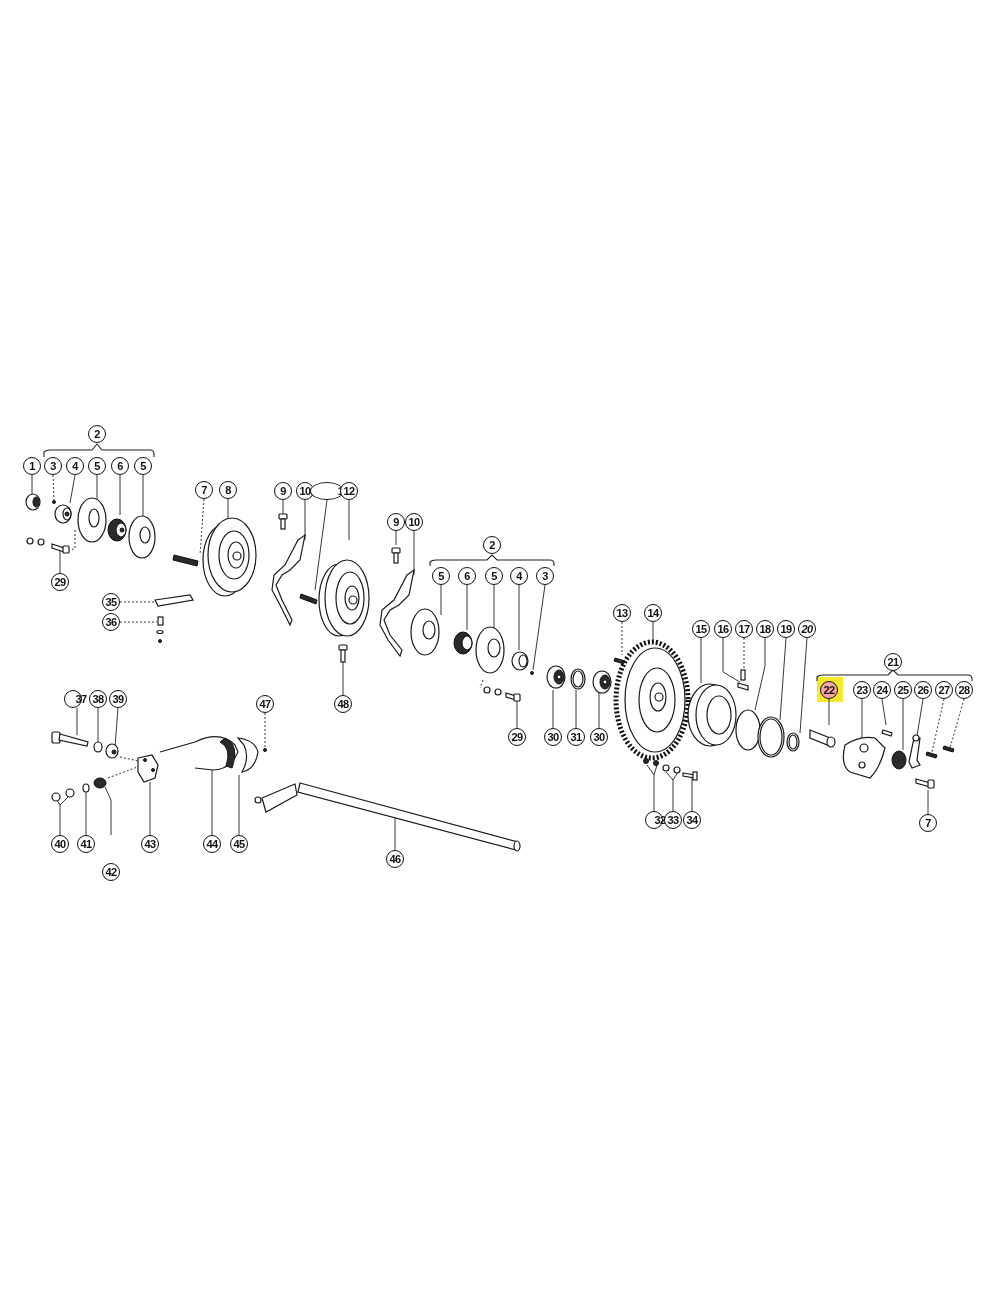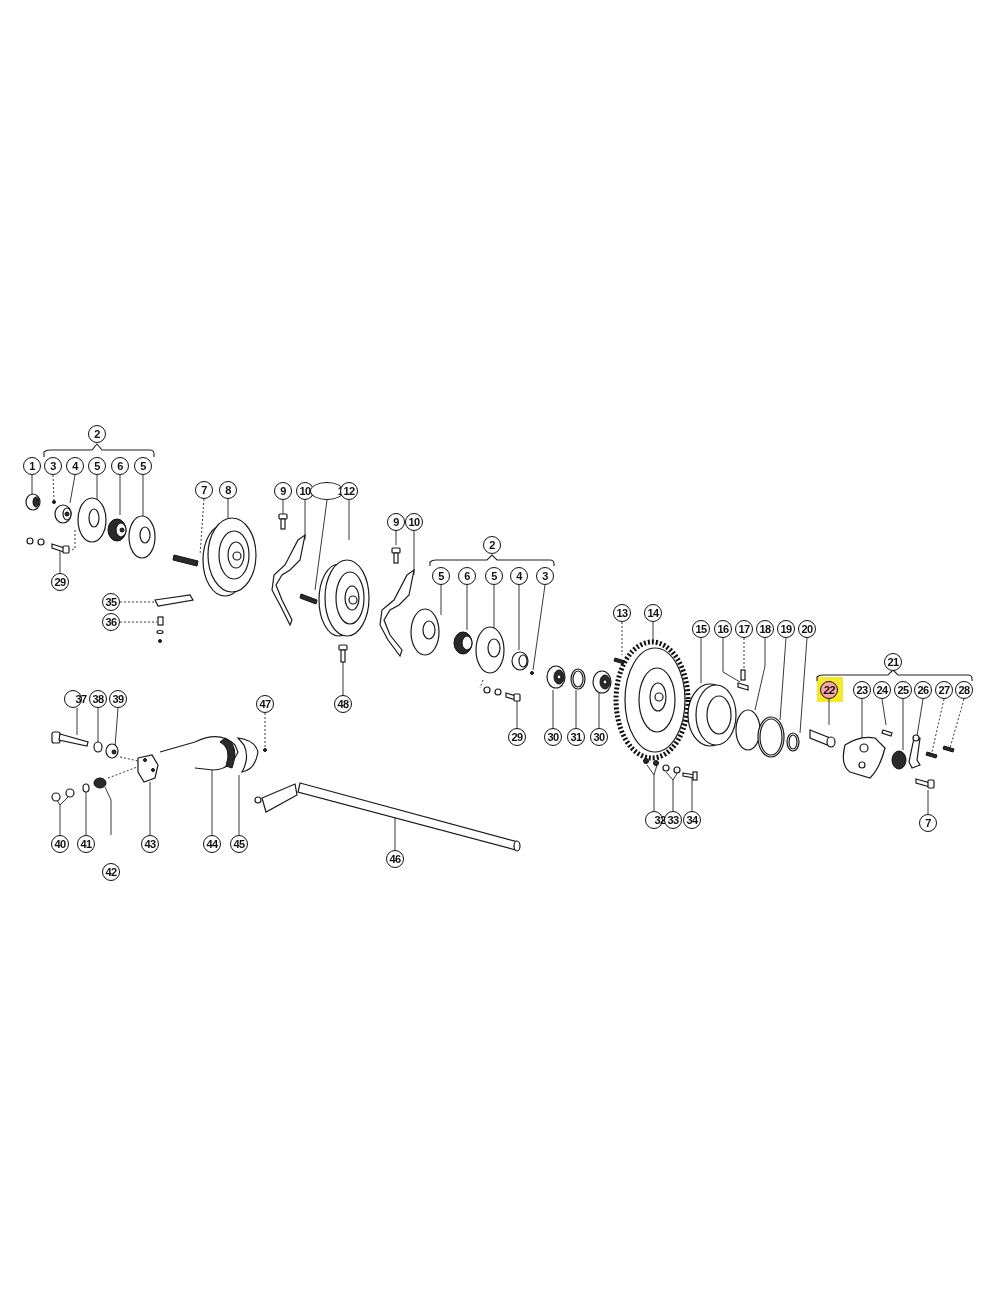--- a/index.html
+++ b/index.html
@@ -4,21 +4,21 @@
 <style>
   html, body { margin: 0; padding: 0; background: #ffffff; }
   body { width: 1000px; height: 1300px; position: relative; overflow: hidden;
          font-family: "Liberation Sans", sans-serif; }
   #diagram { position: absolute; left: 0; top: 0; width: 1000px; height: 1300px; }
   .callout { position: absolute; width: 18px; height: 18px; border: 1.3px solid #111;
              border-radius: 50%; background: #fff; box-sizing: border-box;
              display: flex; align-items: center; justify-content: center;
              font-size: 11px; font-weight: bold; color: #111; letter-spacing: -0.5px;
              transform: translate(-50%, -50%); line-height: 1; cursor: pointer; }
-  .callout.highlight { background: #fca5a5; font-style: italic; }
+  .callout.highlight { background: #fca5a5; }
   .hl-box { position: absolute; background: #f5e92a; }
   svg .part { fill: #fff; stroke: #1a1a1a; stroke-width: 1.2; }
   svg .dark { fill: #2a2a2a; stroke: #111; stroke-width: 1; }
   svg .lead { fill: none; stroke: #222; stroke-width: 0.9; }
   svg .dash { fill: none; stroke: #222; stroke-width: 0.9; stroke-dasharray: 2 2; }
   svg .brace { fill: none; stroke: #222; stroke-width: 1.1; }
 </style>
 </head>
 <body>
 
@@ -369,21 +369,21 @@
   <div class="callout" style="left:553px;top:737px;">30</div>
   <div class="callout" style="left:576px;top:737px;">31</div>
   <div class="callout" style="left:599px;top:737px;">30</div>
   <div class="callout" style="left:622px;top:613px;">13</div>
   <div class="callout" style="left:653px;top:613px;">14</div>
   <div class="callout" style="left:701px;top:629px;">15</div>
   <div class="callout" style="left:723px;top:629px;">16</div>
   <div class="callout" style="left:744px;top:629px;">17</div>
   <div class="callout" style="left:765px;top:629px;">18</div>
   <div class="callout" style="left:786px;top:629px;">19</div>
-  <div class="callout" style="left:807px;top:629px;">20</div>
+  <div class="callout" style="left:807px;top:629px;font-style:italic;">20</div>
   <div class="callout" style="left:654px;top:820px;padding-left:12px;">32</div>
   <div class="callout" style="left:673px;top:820px;">33</div>
   <div class="callout" style="left:692px;top:820px;">34</div>
   <div class="callout" style="left:893px;top:662px;">21</div>
   <div class="callout highlight" style="left:829px;top:690px;">22</div>
   <div class="callout" style="left:862px;top:690px;">23</div>
   <div class="callout" style="left:882px;top:690px;">24</div>
   <div class="callout" style="left:903px;top:690px;">25</div>
   <div class="callout" style="left:923px;top:690px;">26</div>
   <div class="callout" style="left:944px;top:690px;">27</div>

